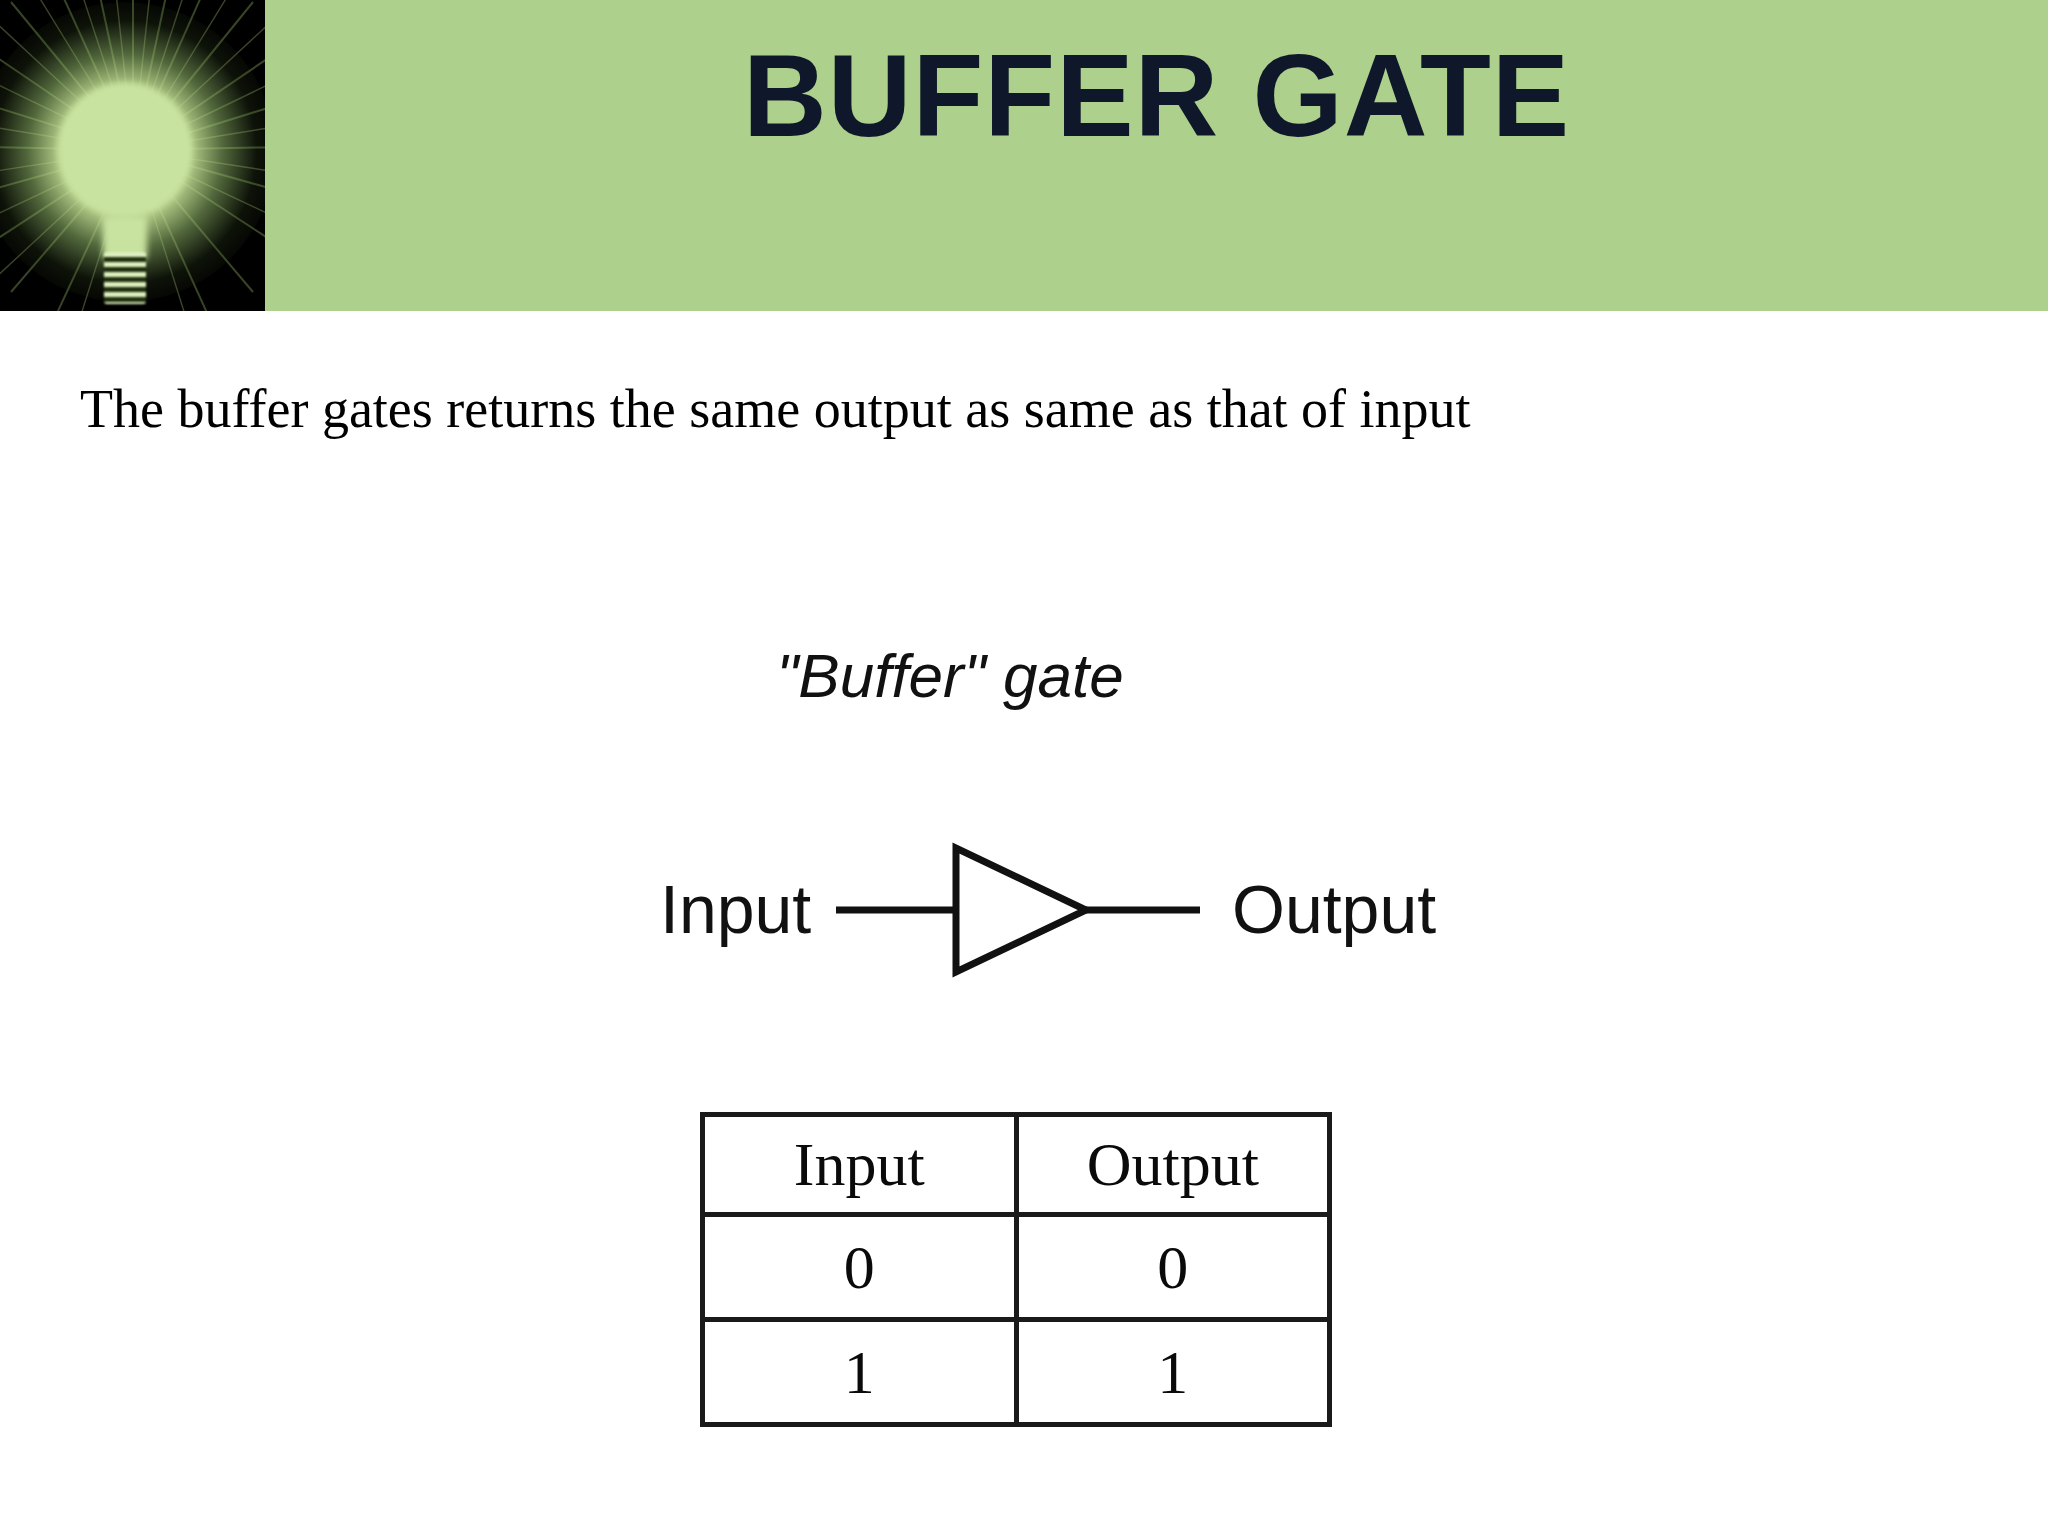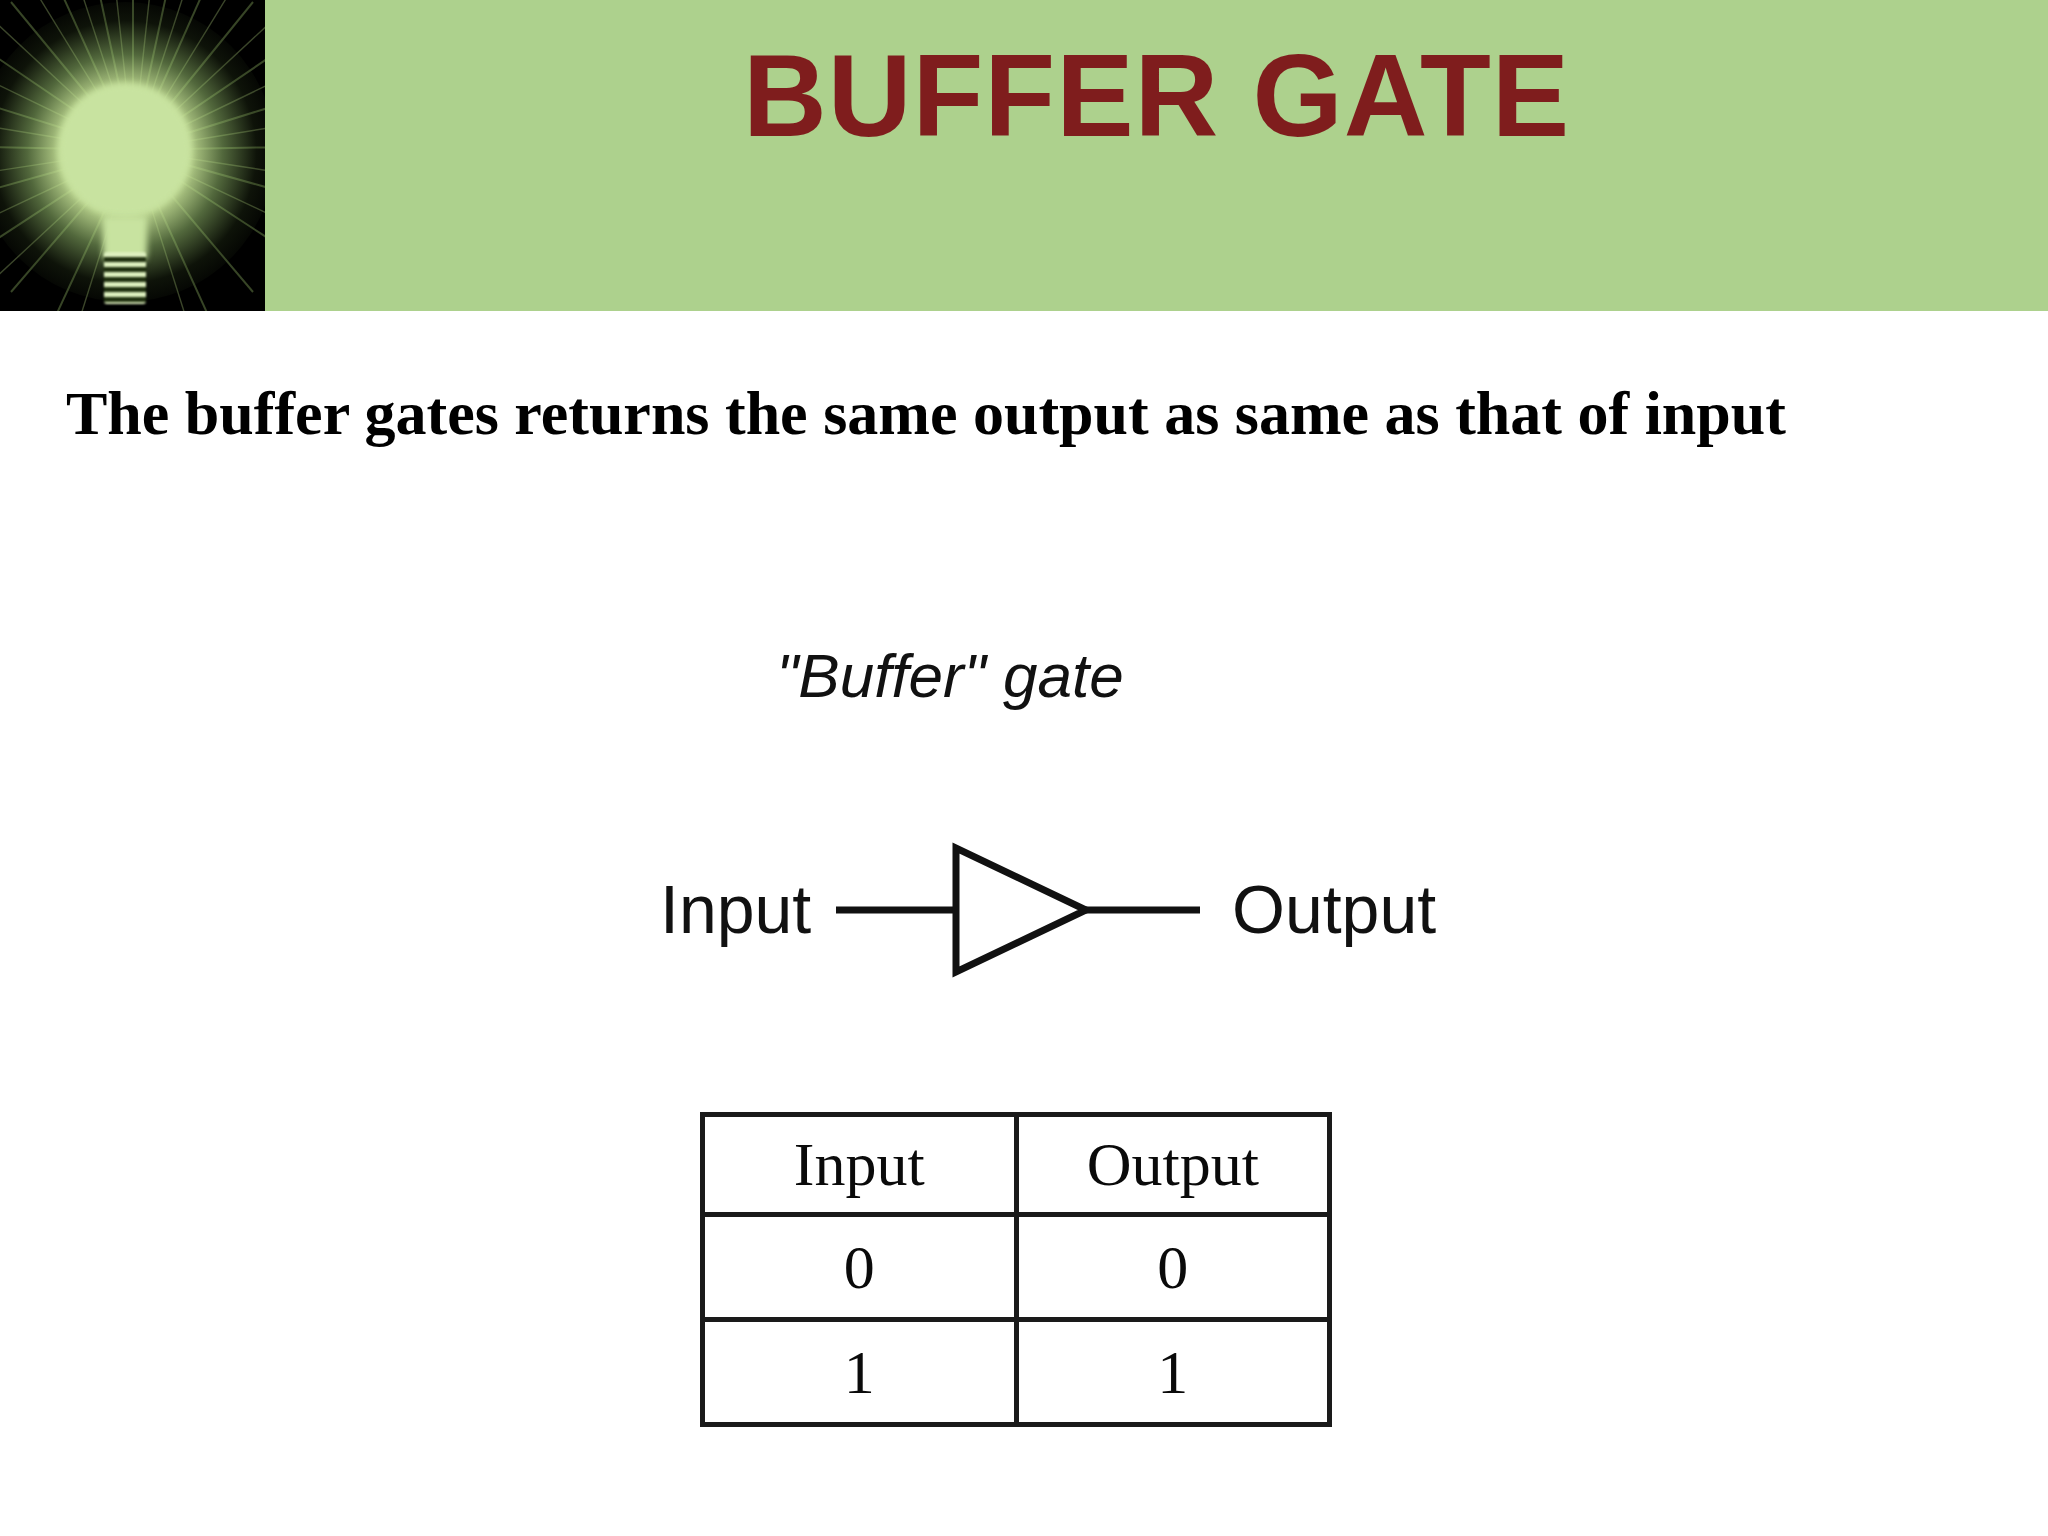--- a/index.html
+++ b/index.html
@@ -89,33 +89,33 @@
     width: 1783px;
     height: 311px;
     display: flex;
     align-items: flex-start;
     justify-content: center;
     padding-top: 36px;
     font-family: "Liberation Sans", sans-serif;
     font-weight: bold;
     font-size: 116px;
     letter-spacing: 1px;
-    color: #7f1d1d;
+    color: #0f172a;
     line-height: 1.05;
     white-space: nowrap;
   }
 
   
   #subtitle {
     position: absolute;
-    left: 66px; top: 378px;
+    left: 80px; top: 378px;
     width: 1930px;
     font-family: "Liberation Serif", serif;
-    font-weight: bold;
-    font-size: 62px;
+    font-weight: normal;
+    font-size: 54px;
     color: #000000;
     white-space: nowrap;
     line-height: 1.15;
   }
 
   
   #gate-figure {
     position: absolute;
     left: 600px; top: 640px;
     width: 860px;

